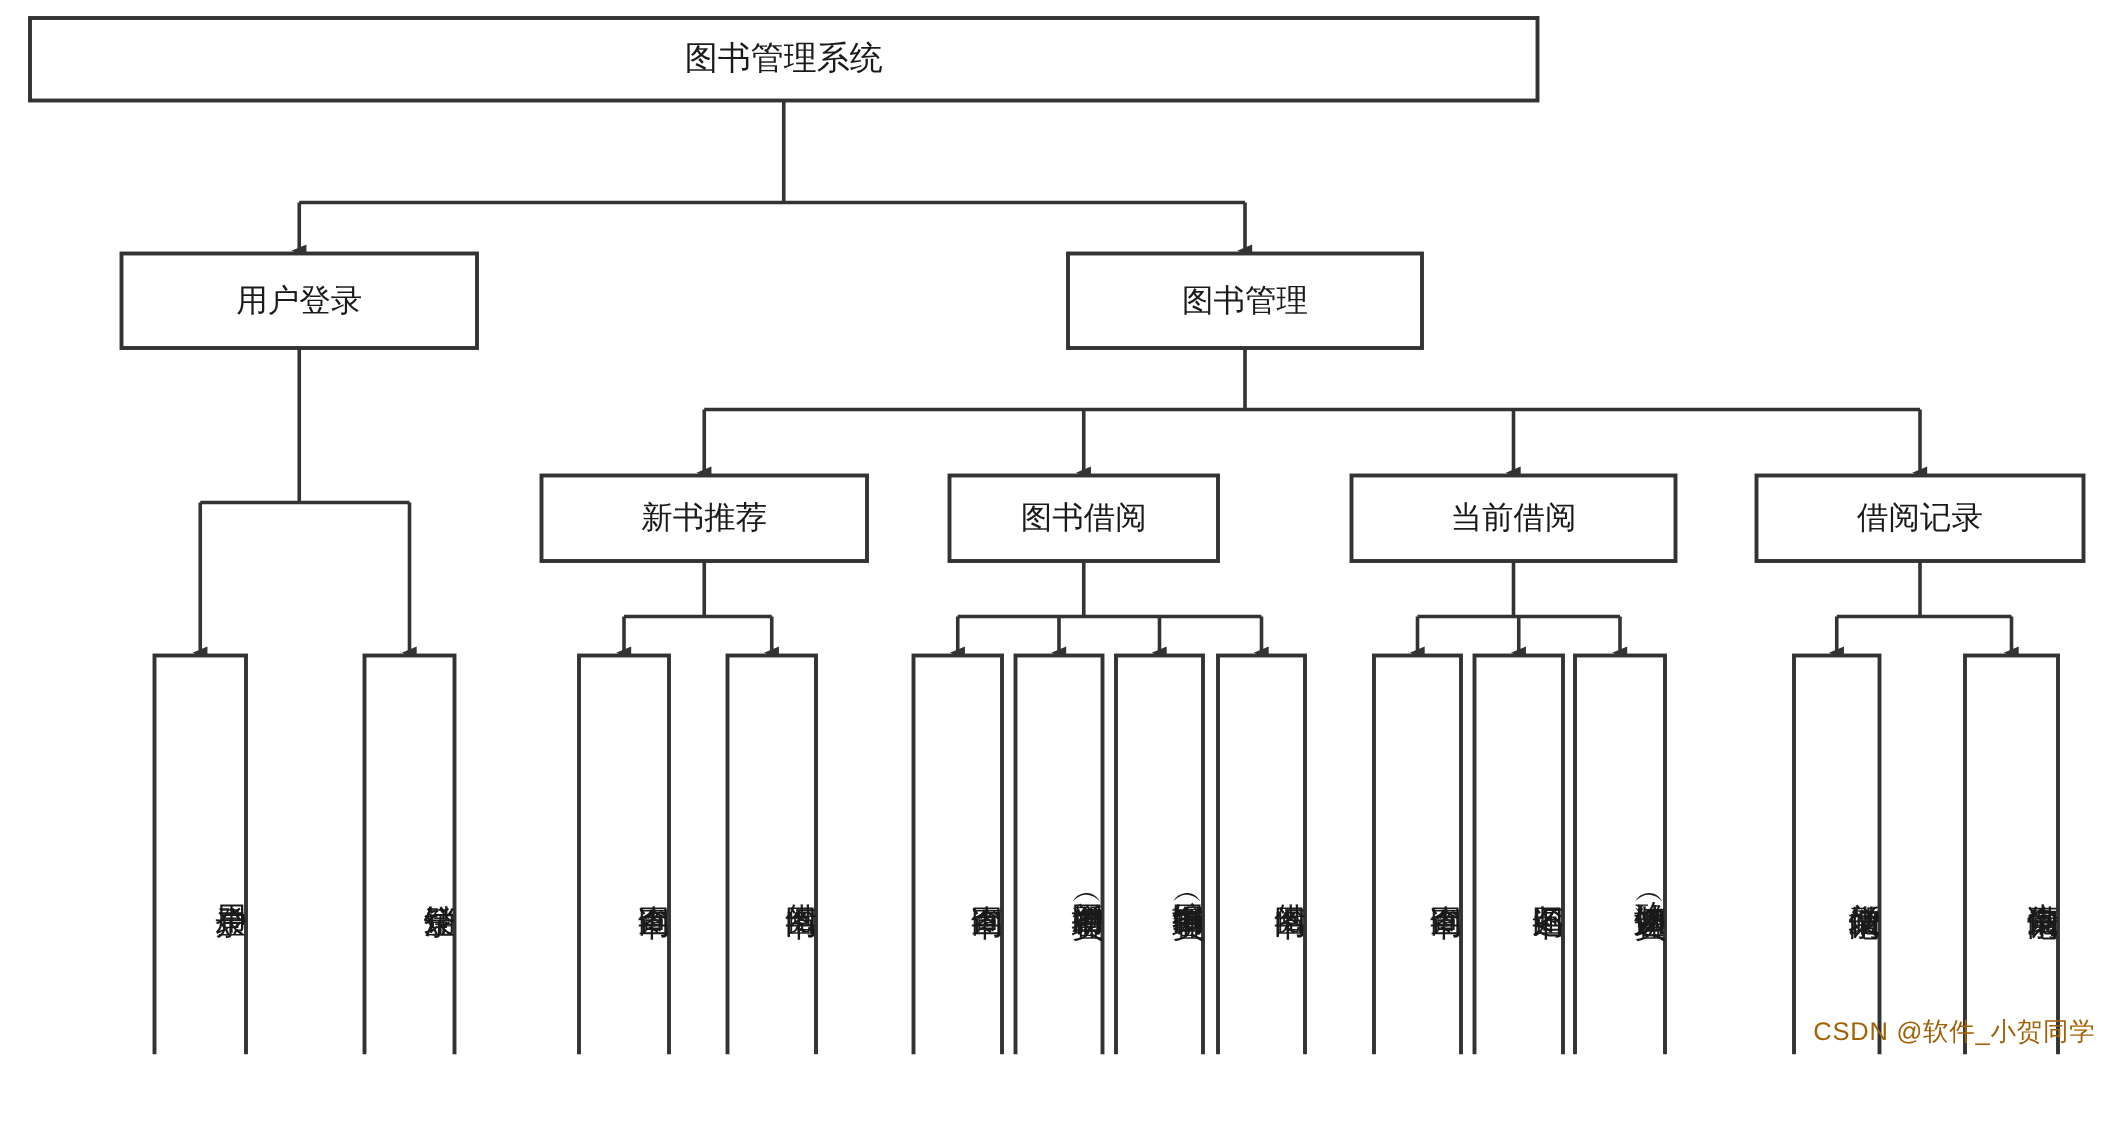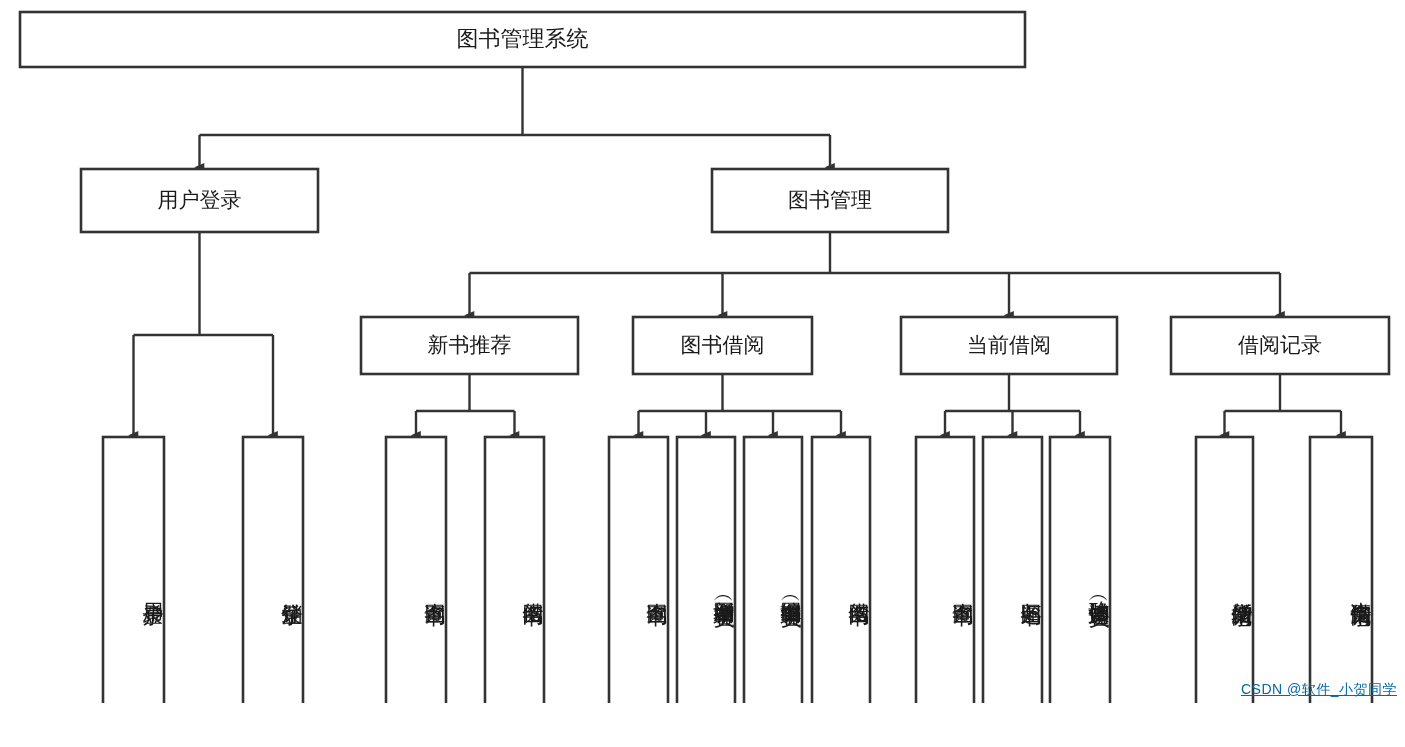--- a/index.html
+++ b/index.html
@@ -67,25 +67,24 @@
     align-items: flex-start;
     justify-content: center;
     white-space: nowrap;
     pointer-events: none;
   }
   .watermark {
     position: absolute;
     right: 8px;
     bottom: 4px;
     font-family: "Liberation Sans", "DejaVu Sans", sans-serif;
-    font-size: 14px;
-    color: #0369a1;
+    font-size: 17px;
+    color: #a16207;
     letter-spacing: 0.5px;
     user-select: none;
-    text-decoration: underline;
   }
 </style>
 </head>
 <body>
 
 <div id="diagram-root">
 
   <svg id="flow-svg" viewBox="0 0 1405 747" xmlns="http://www.w3.org/2000/svg">
     <defs>
       <marker id="arrowhead" markerWidth="11" markerHeight="11" refX="4.6" refY="5.2" orient="auto" markerUnits="userSpaceOnUse">

